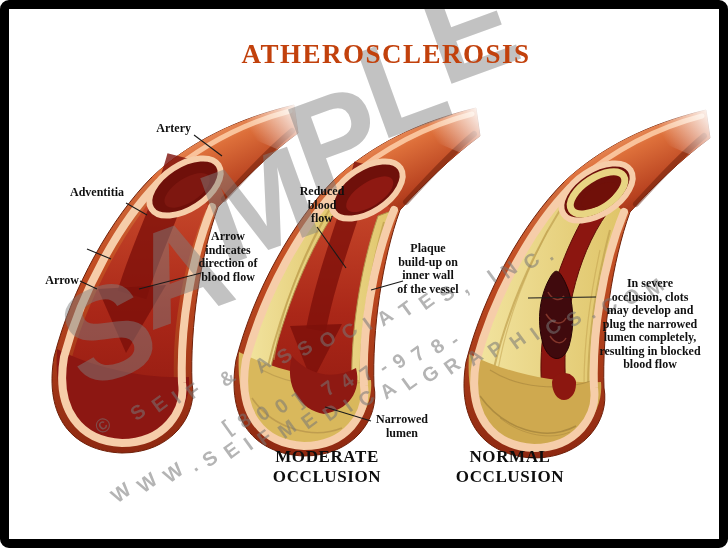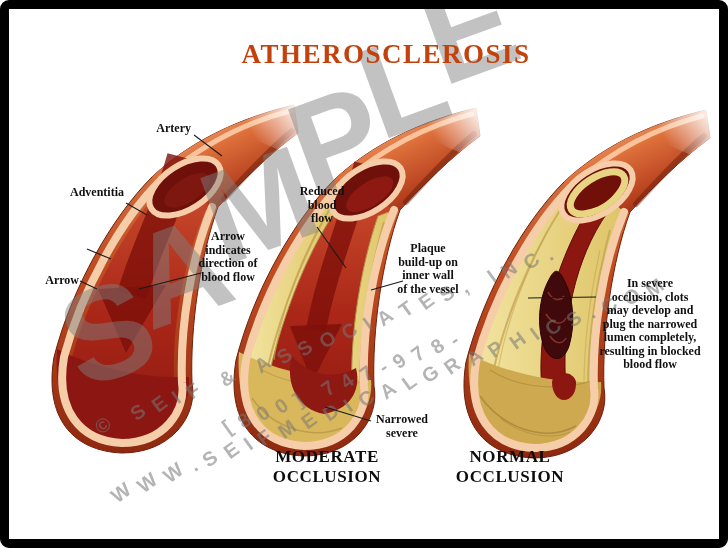--- a/index.html
+++ b/index.html
@@ -155,21 +155,21 @@
 direction of
 blood flow</div>
   <div class="label t-center" style="left:262px;top:185px;width:120px">Reduced
 blood
 flow</div>
   <div class="label t-center" style="left:368px;top:242px;width:120px">Plaque
 build-up on
 inner wall
 of the vessel</div>
   <div class="label t-center" style="left:342px;top:413px;width:120px">Narrowed
-severe</div>
+lumen</div>
   <div class="label t-center" style="left:575px;top:277px;width:150px">In severe
 occlusion, clots
 may develop and
 plug the narrowed
 lumen completely,
 resulting in blocked
 blood flow</div>
 
   <div class="caption" style="left:252px;top:447px">MODERATE
 OCCLUSION</div>

